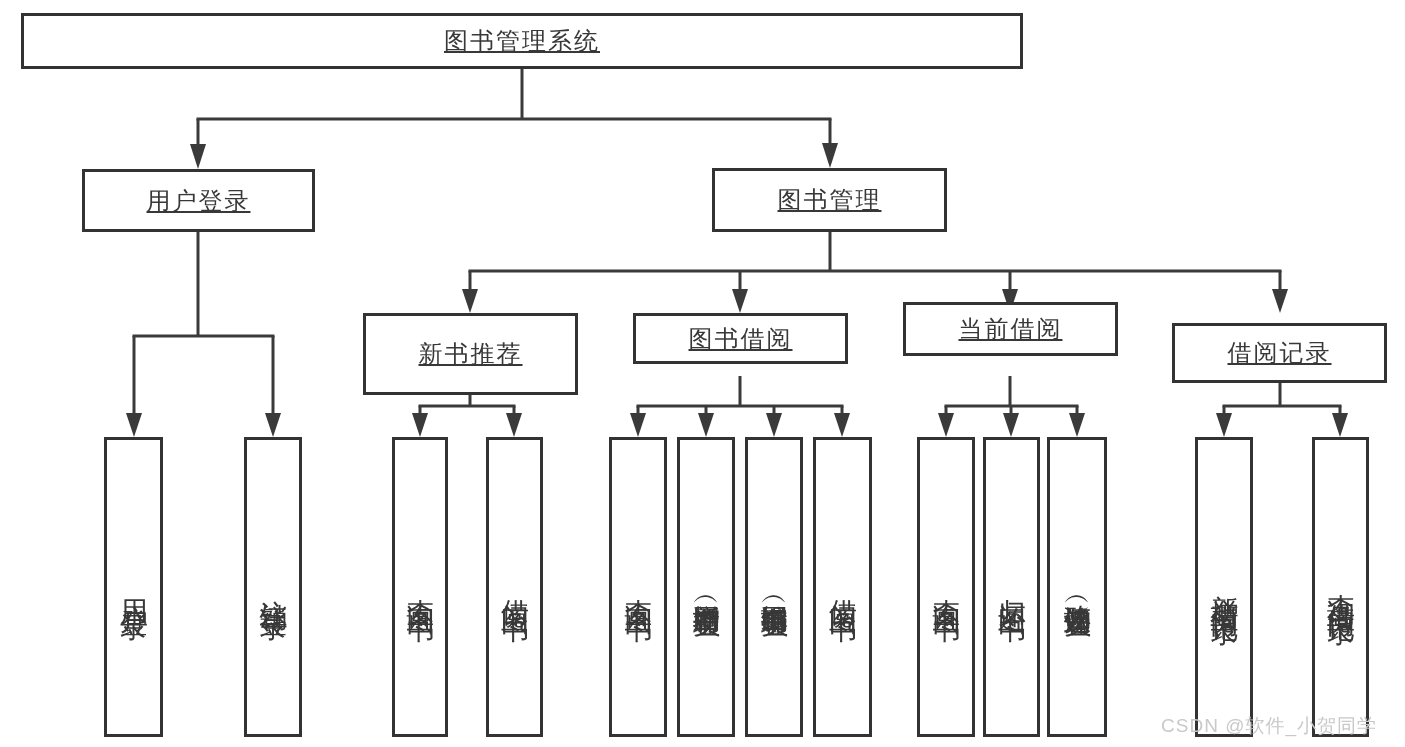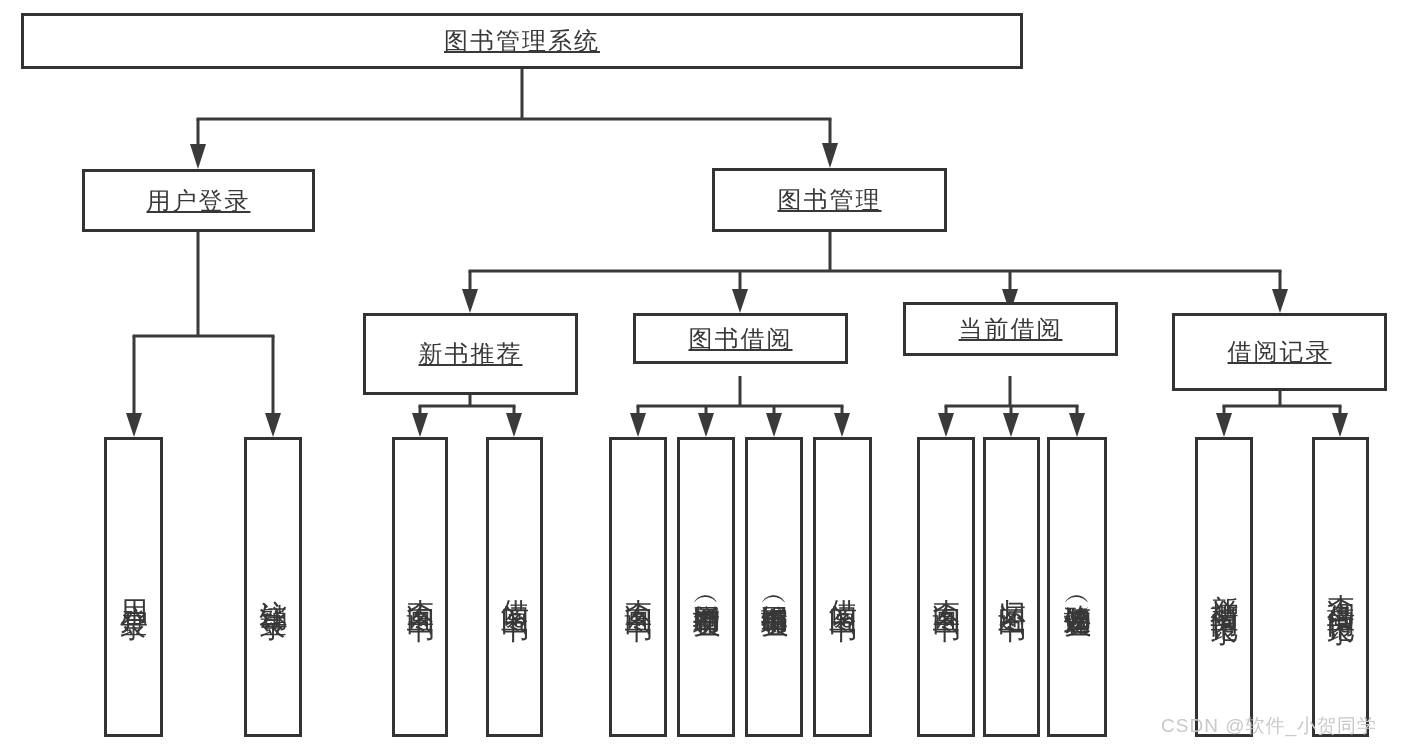--- a/index.html
+++ b/index.html
@@ -143,21 +143,21 @@
 
   <div class="node h" style="left:363px;top:313px;width:215px;height:82px">
     <span>新书推荐</span>
   </div>
   <div class="node h" style="left:633px;top:313px;width:215px;height:51px">
     <span>图书借阅</span>
   </div>
   <div class="node h" style="left:903px;top:302px;width:215px;height:54px">
     <span>当前借阅</span>
   </div>
-  <div class="node h" style="left:1172px;top:313px;width:215px;height:78px">
+  <div class="node h" style="left:1172px;top:323px;width:215px;height:60px">
     <span>借阅记录</span>
   </div>
 
   <div class="node v" style="left:104px;top:437px;width:59px;height:300px">
     <span>用户登录</span>
   </div>
   <div class="node v" style="left:244px;top:437px;width:58px;height:300px">
     <span>注销登录</span>
   </div>
 

